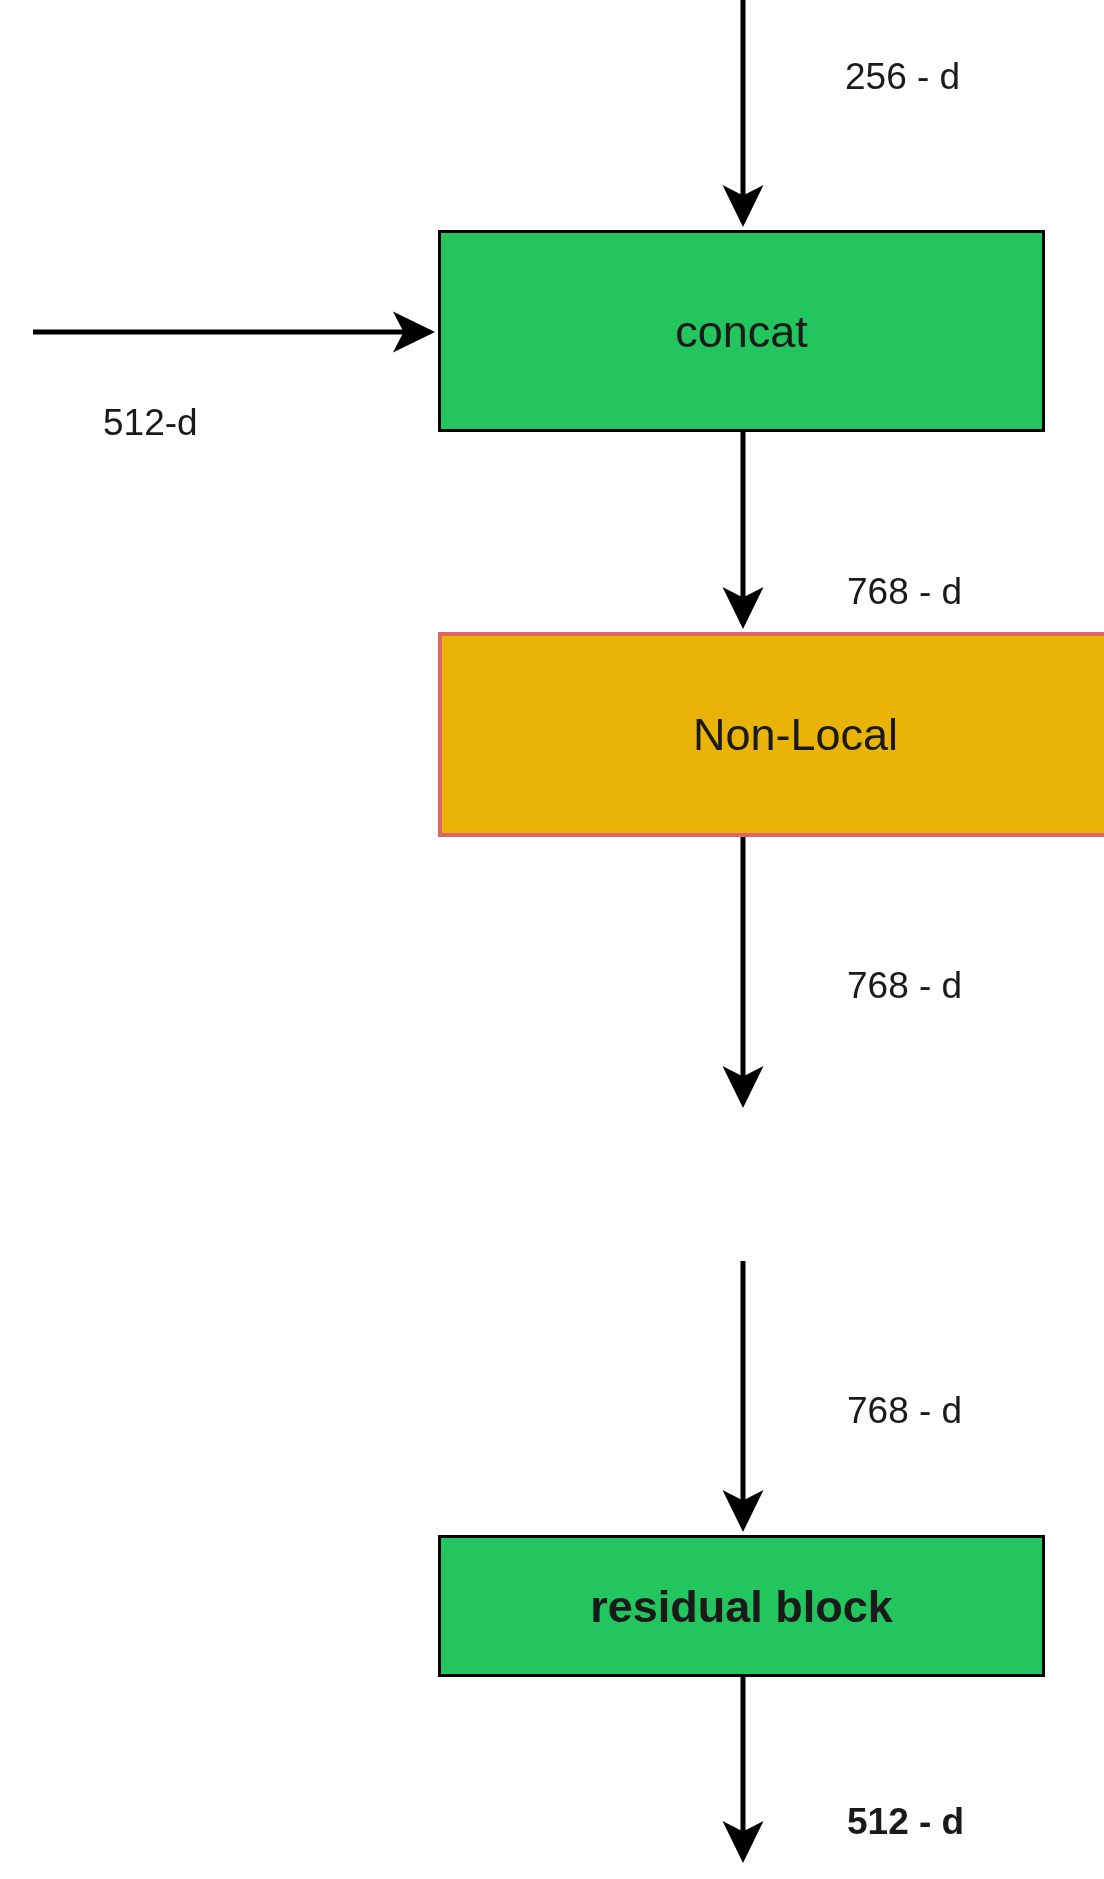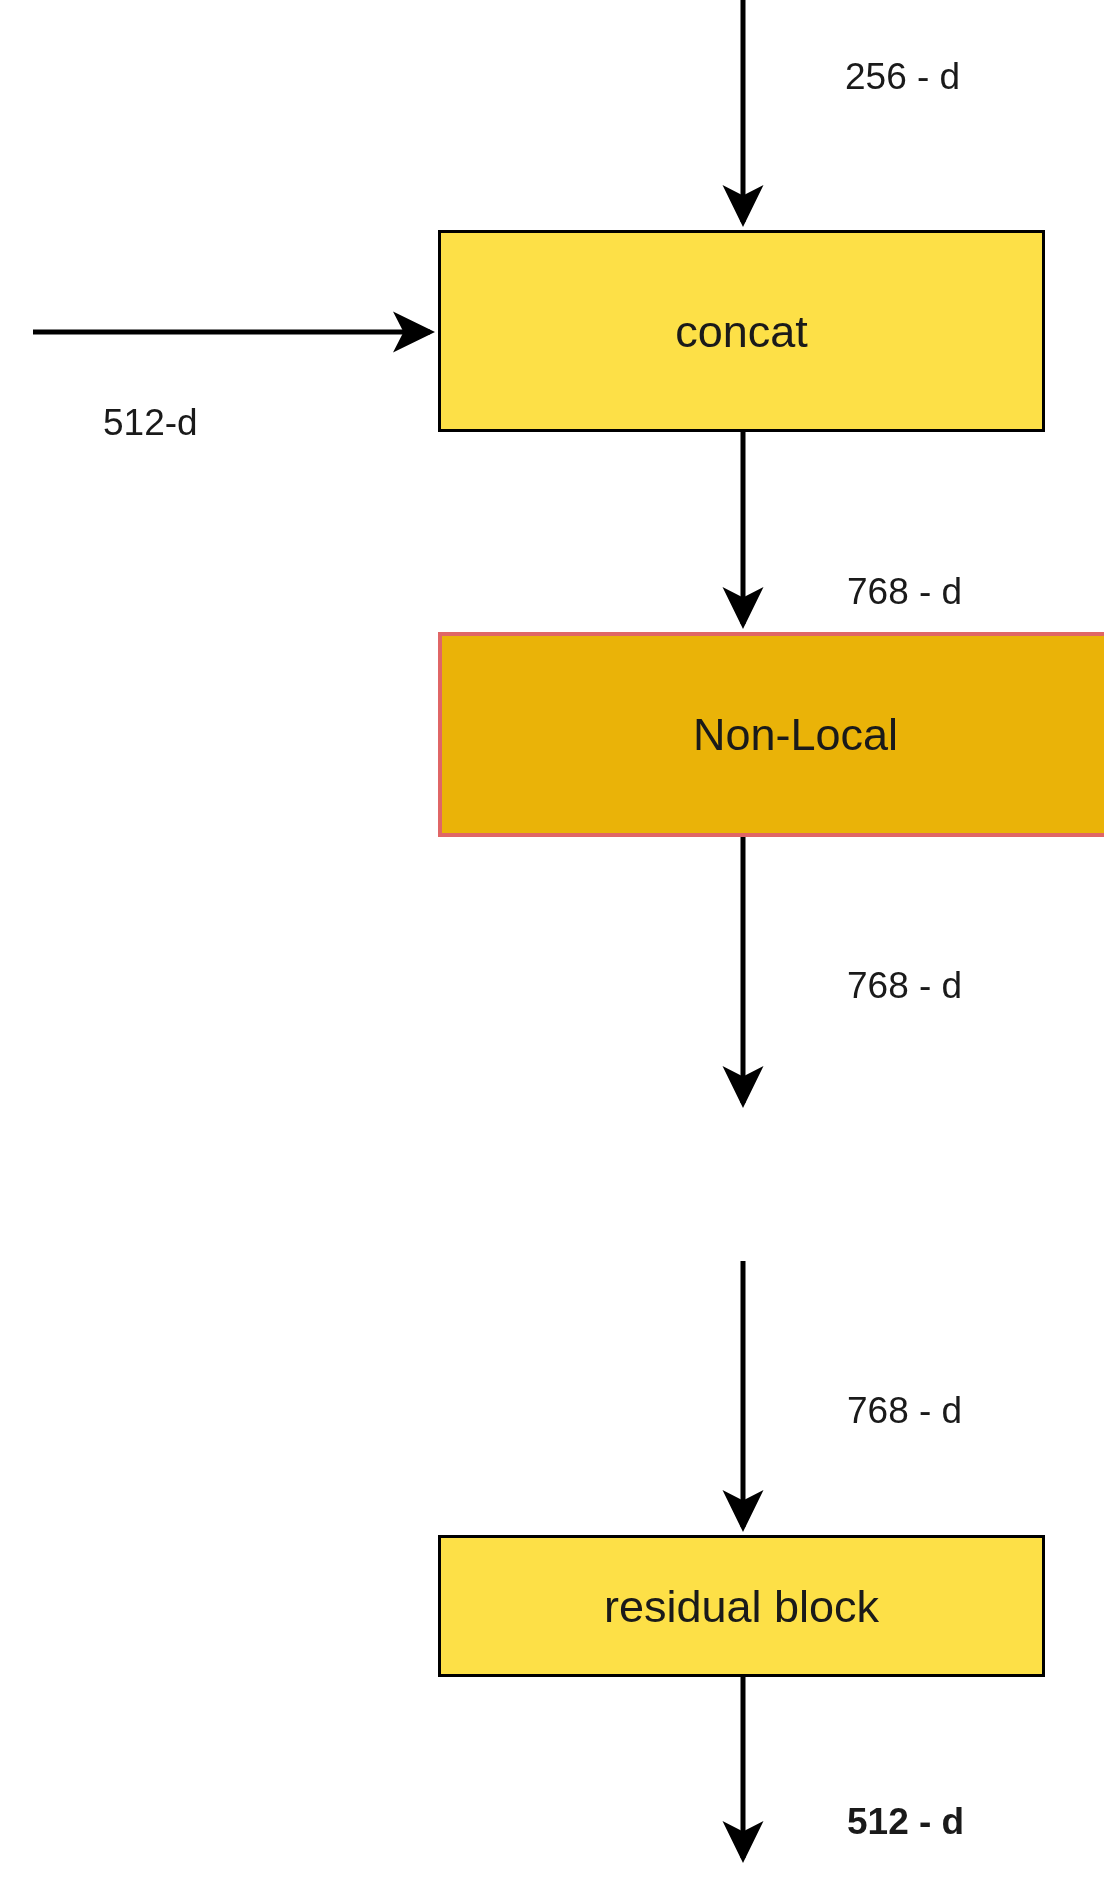--- a/index.html
+++ b/index.html
@@ -24,21 +24,21 @@
     width: 1104px;
     height: 1879px;
     display: block;
   }
   .node-box {
     position: absolute;
     box-sizing: border-box;
     display: flex;
     align-items: center;
     justify-content: center;
-    background: #fde047;
+    background: #22c55e;
     border: 3px solid #000000;
   }
   .node-box.accent {
     border-width: 4px;
   }
   .node-label {
     font-family: "Liberation Sans", sans-serif;
     font-size: 45px;
     line-height: 1;
     color: #1a1a1a;
@@ -93,21 +93,21 @@
 
   <div class="node-box" style="left:438px; top:230px; width:607px; height:202px;">
     <span class="node-label">concat</span>
   </div>
 
   <div class="node-box accent" style="left:438px; top:632px; width:715px; height:205px; background:#eab308; border-color:#e06666;">
     <span class="node-label">Non-Local</span>
   </div>
 
 
-  <div class="node-box" style="left:438px; top:1535px; width:607px; height:142px;">
+  <div class="node-box" style="left:438px; top:1535px; width:607px; height:142px;font-weight:bold;">
     <span class="node-label">residual block</span>
   </div>
 
   <div class="edge-label" style="left:845px; top:58px;">256 - d</div>
 
   <div class="edge-label" style="left:103px; top:404px;">512-d</div>
 
   <div class="edge-label" style="left:847px; top:573px;">768 - d</div>
 
   <div class="edge-label" style="left:847px; top:967px;">768 - d</div>

